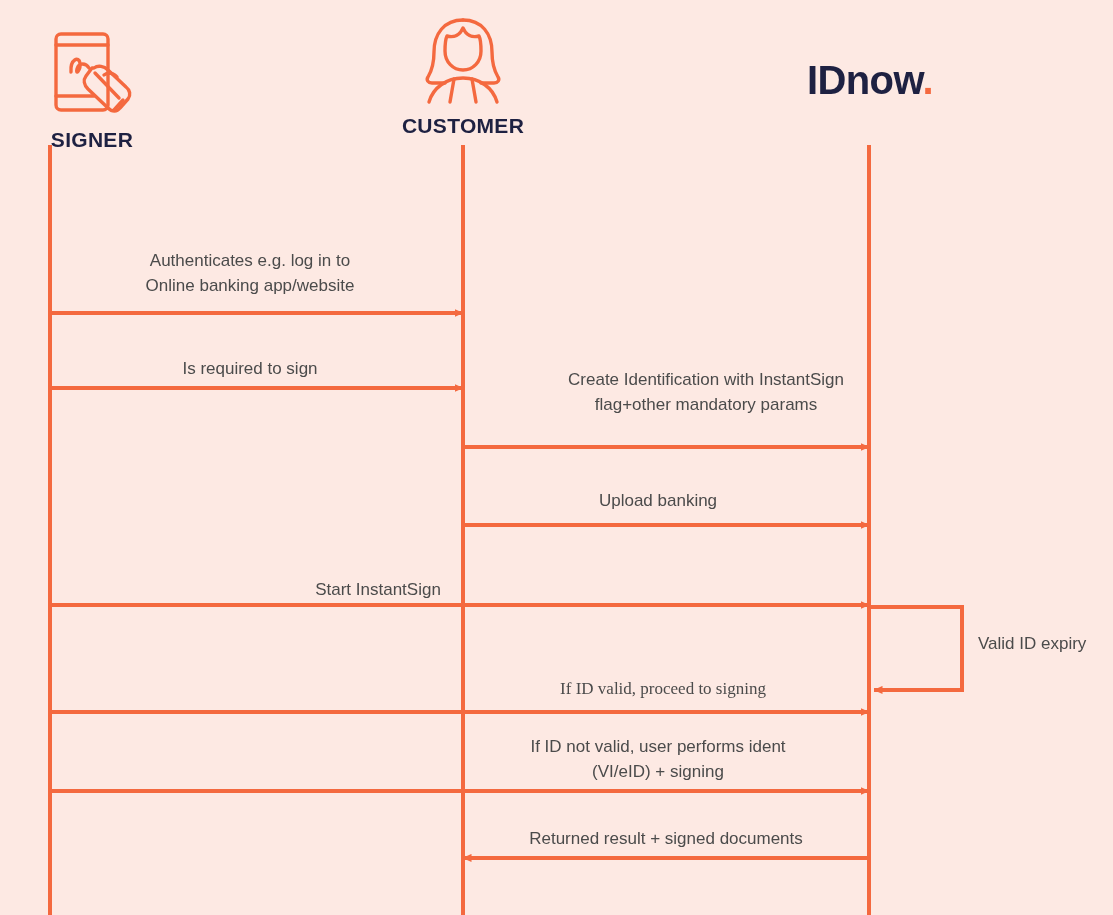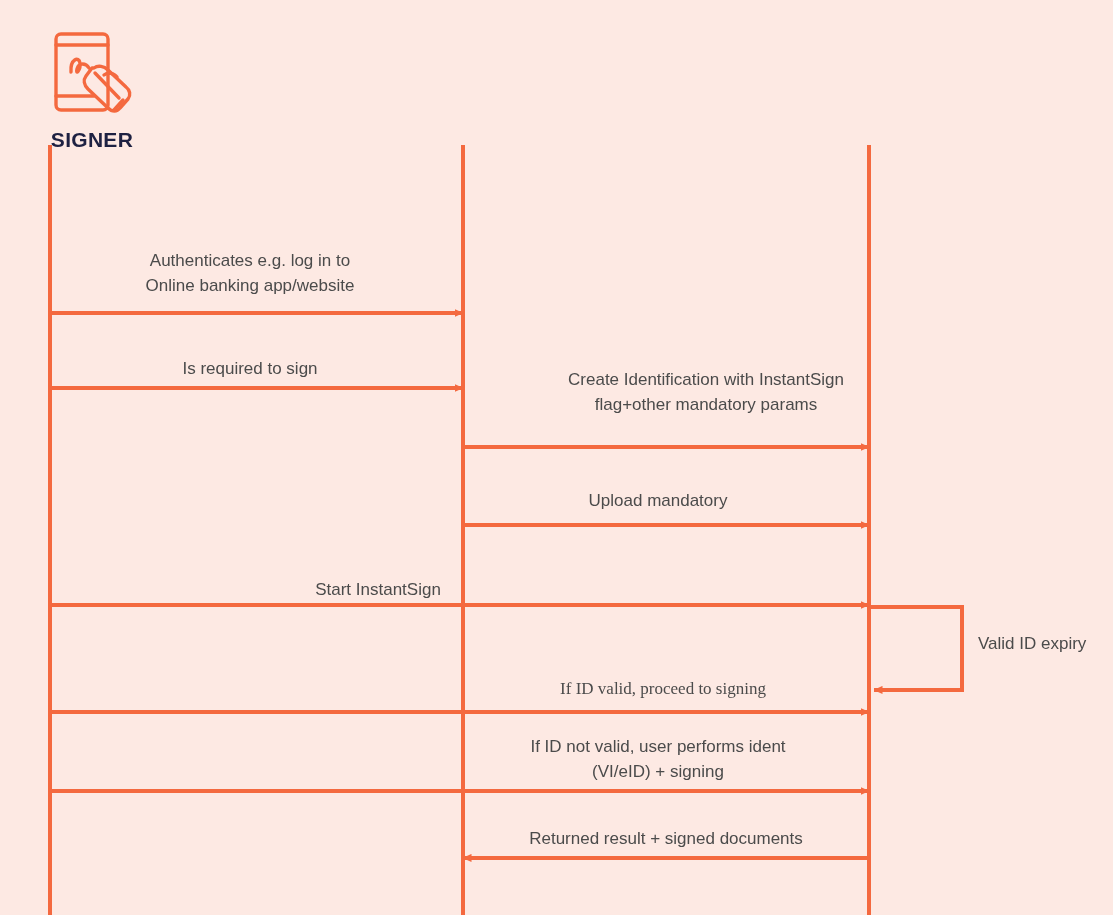--- a/index.html
+++ b/index.html
@@ -136,29 +136,45 @@
         <path d="M25 44 C24 31, 33 28, 34 35 C35 42, 29 48, 31 41 C33 34, 40 35, 43 40"></path>
         <path d="M46 40 L40 48 C37 52, 38 57, 42 61 L62 80 C66 84, 71 84, 74 80 L82 71 C85 67, 84 62, 80 59 L62 42 C58 38, 52 37, 48 40 Z"></path>
         <path d="M49 45 L73 70"></path>
         <path d="M68 82 L77 72"></path>
         <path d="M58 47 C62 44, 68 45, 71 49"></path>
       </g>
     </svg>
     <span class="actor-label">SIGNER</span>
   </div>
 
+  <div class="actor" id="actor-customer">
+    <svg class="actor-icon" width="92" height="92" viewBox="0 0 92 92">
+      <g fill="none" stroke="#F4693F" stroke-width="3.4" stroke-linecap="round" stroke-linejoin="round">
+        <path d="M46 6 C27 6, 17 20, 17 38 C17 50, 14 58, 11 63 C9 66, 11 69, 15 69 L28 69"></path>
+        <path d="M46 6 C65 6, 75 20, 75 38 C75 50, 78 58, 81 63 C83 66, 81 69, 77 69 L64 69"></path>
+        <path d="M28 37 C28 37, 28 26, 30 22 C37 24, 43 21, 46 14 C49 21, 55 24, 62 22 C64 26, 64 37, 64 37 C64 48, 56 56, 46 56 C36 56, 28 48, 28 37 Z"></path>
+        <path d="M12 88 C16 74, 29 64, 46 64 C63 64, 76 74, 80 88"></path>
+        <path d="M37 65 L33 88"></path>
+        <path d="M55 65 L59 88"></path>
+      </g>
+    </svg>
+    <span class="actor-label">CUSTOMER</span>
+  </div>
 
+  <div class="actor" id="actor-idnow">
+    <div class="brand-wordmark"><span>IDnow</span><span class="brand-dot">.</span></div>
+  </div>
 
   <div id="labels">
       <div class="msg-label" style="left: 250px; top: 249px;">Authenticates e.g. log in to
 Online banking app/website</div>
       <div class="msg-label" style="left: 250px; top: 357px;">Is required to sign</div>
       <div class="msg-label" style="left: 658px; top: 368px; margin-left: 48px;">Create Identification with InstantSign
 flag+other mandatory params</div>
-      <div class="msg-label" style="left: 658px; top: 489px;">Upload mandatory</div>
+      <div class="msg-label" style="left: 658px; top: 489px;">Upload banking</div>
       <div class="msg-label" style="left: 378px; top: 578px;">Start InstantSign</div>
       <div class="msg-label" style="left: 663px; top: 677px; font-family: Liberation Serif, serif;">If ID valid, proceed to signing</div>
       <div class="msg-label" style="left: 658px; top: 735px;">If ID not valid, user performs ident
 (VI/eID) + signing</div>
       <div class="msg-label" style="left: 666px; top: 827px;">Returned result + signed documents</div>
       <div class="msg-label right-anchor" style="left: 978px; top: 632px;">Valid ID expiry</div>
     </div>
 
 </div>
 

